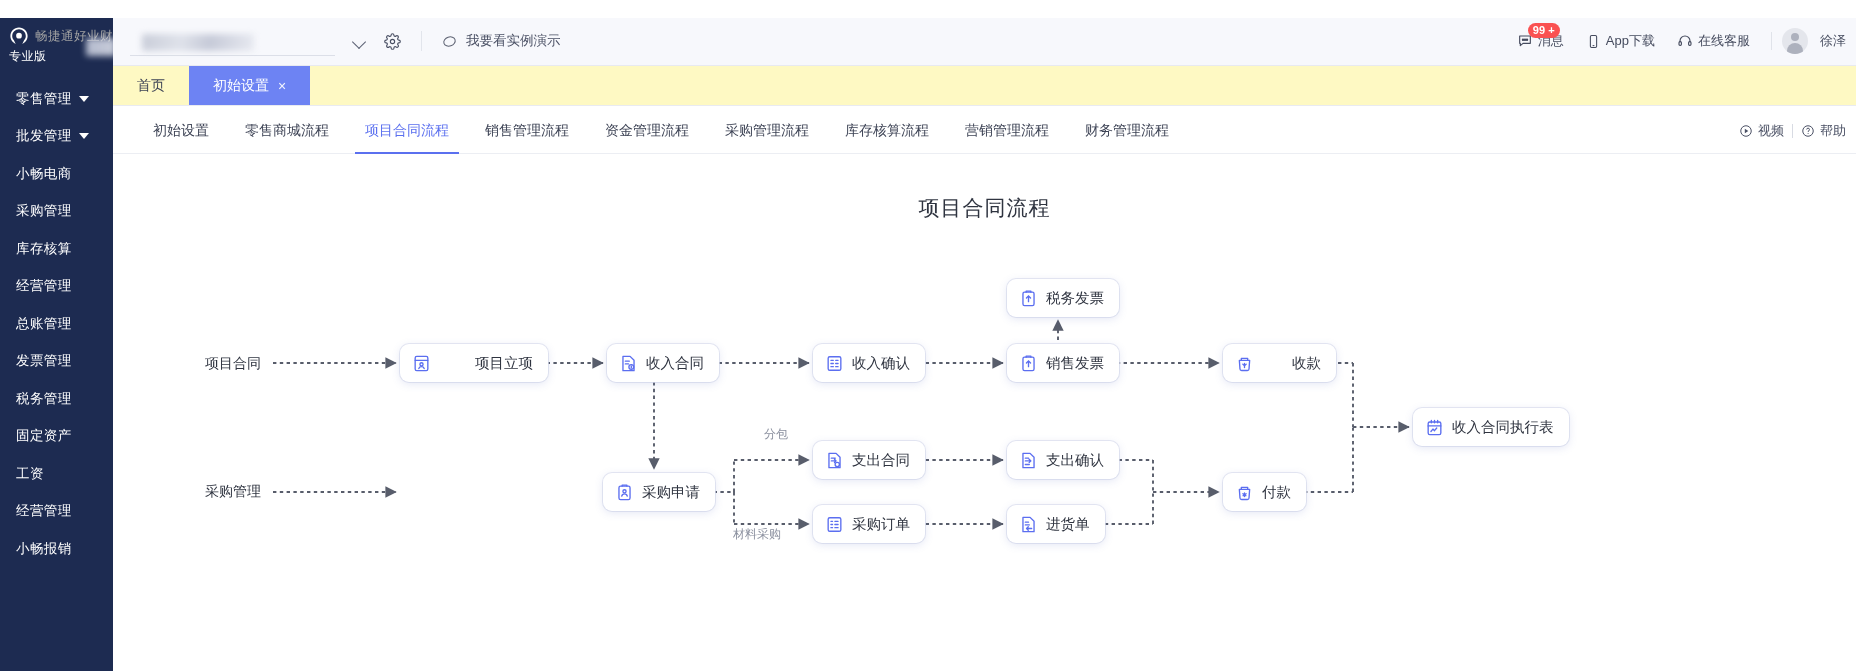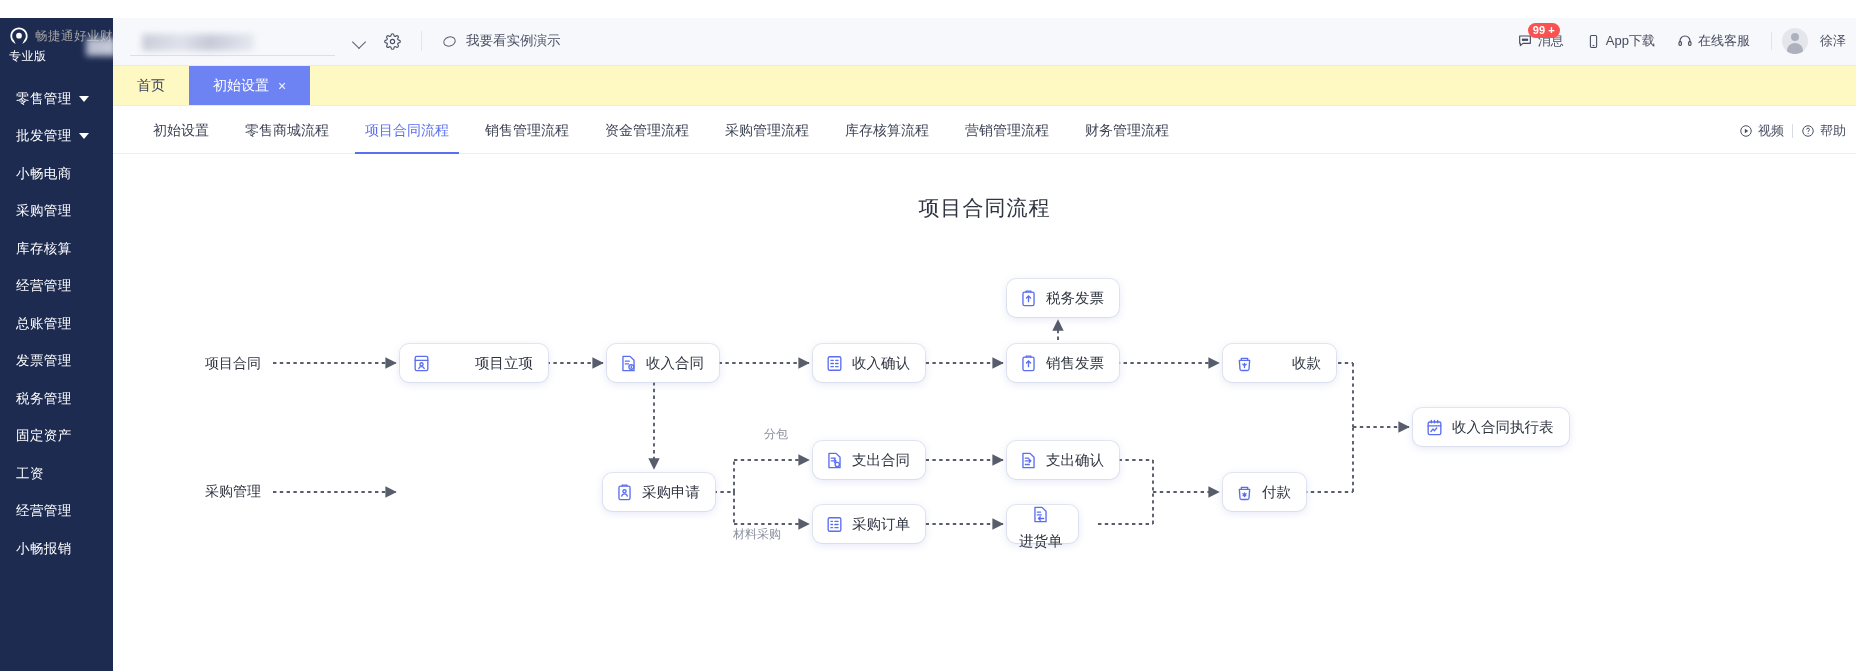--- a/index.html
+++ b/index.html
@@ -536,21 +536,21 @@
           <div class="node" style="left: 700px; top: 351px;">
             <span class="ic">
               <svg width="19" height="19" viewBox="0 0 24 24" fill="none" stroke="#5b6ef0" stroke-width="1.7" stroke-linecap="round" stroke-linejoin="round">
                 <rect x="4" y="3.5" width="16" height="17" rx="2"></rect>
                 <path d="M7.5 8h2M7.5 12h2M7.5 16h2"></path>
                 <path d="M12.5 8h4M12.5 12h4M12.5 16h4"></path>
               </svg>
             </span>
             <span>采购订单</span>
           </div>
-          <div class="node" style="left: 894px; top: 351px; flex-direction: column;">
+          <div class="node" style="left: 894px; top: 351px;">
             <span class="ic">
               <svg width="19" height="19" viewBox="0 0 24 24" fill="none" stroke="#5b6ef0" stroke-width="1.7" stroke-linecap="round" stroke-linejoin="round">
                 <path d="M5 3h9l5 5v13H5z"></path>
                 <path d="M8 9h4M8 12.5h5"></path>
                 <path d="M16 17H9.5l2.2-2.2M9.5 17l2.2 2.2"></path>
               </svg>
             </span>
             <span>进货单</span>
           </div>
           <div class="node" style="left: 1110px; top: 319px;">

